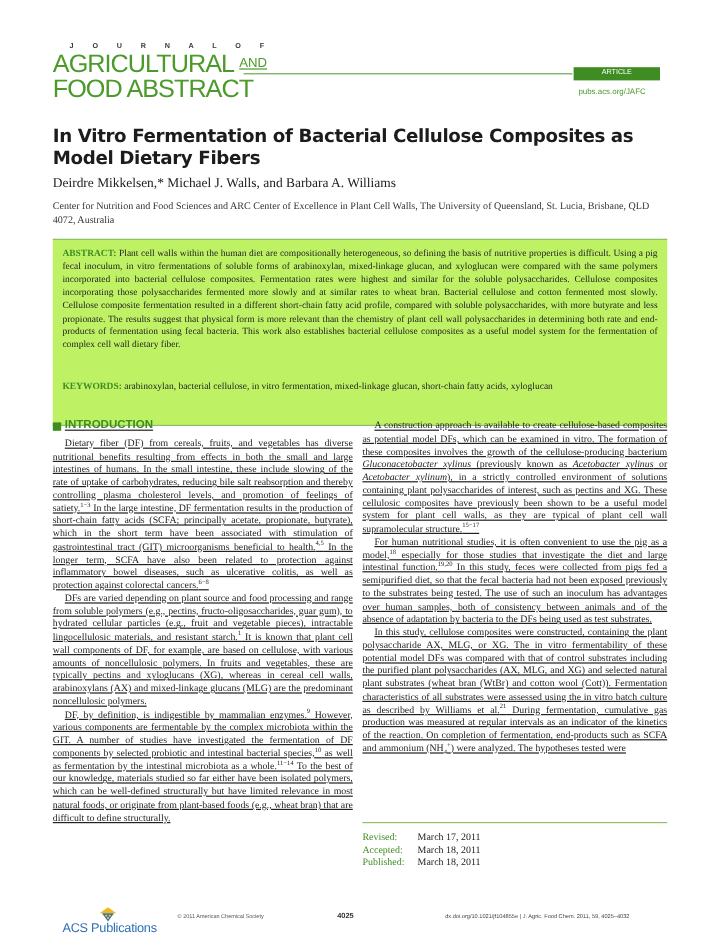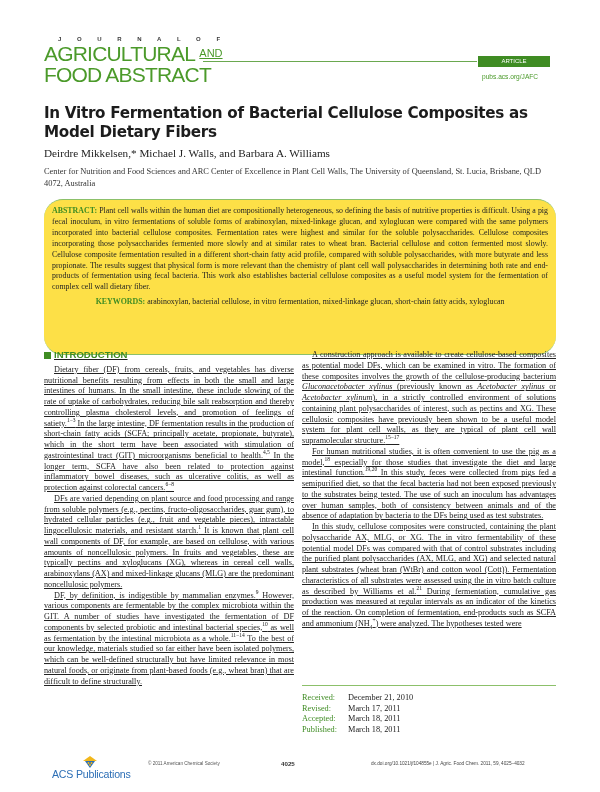--- a/index.html
+++ b/index.html
@@ -13,24 +13,24 @@
   .journal-line2 { font-size:21px; line-height:21px; letter-spacing:-0.8px; }
 
   .header-rule { position:absolute; left:203px; top:61px; width:274px; height:1px; background:#6aa84f; }
   .article-badge { position:absolute; left:478px; top:56px; width:72px; height:11px; background:#3f8c23; color:#fff; font-family:"Liberation Sans", sans-serif; font-size:6px; text-align:center; line-height:11px; }
   .journal-url { position:absolute; left:482px; top:73px; font-family:"Liberation Sans", sans-serif; font-size:6.6px; color:#4b9a2a; }
 
   .title { position:absolute; left:44px; top:104px; width:512px; font-family:"DejaVu Sans", sans-serif; font-size:15.2px; line-height:18.5px; color:#1c1c1c; letter-spacing:-0.3px; }
   .authors { position:absolute; left:44px; top:147px; font-size:11.2px; color:#222; }
   .affiliation { position:absolute; left:44px; top:166px; width:512px; font-size:8.4px; line-height:11.5px; color:#333; }
 
-  .abstract-box { position:absolute; left:44px; top:199px; width:512px; height:156px; background:#fde047; border-top:1px solid #8cc06a; border-bottom:1px solid #8cc06a; padding:6px 8px 0 8px;border-radius:19px; }
+  .abstract-box { position:absolute; left:44px; top:199px; width:512px; height:156px; background:#bef264; border-top:1px solid #8cc06a; border-bottom:1px solid #8cc06a; padding:6px 8px 0 8px; }
   .abstract-text { font-size:7.9px; line-height:10.9px; text-align:justify; color:#222; }
   .lbl-green { color:#3f8c23; font-weight:bold; }
-  .keywords { font-size:7.9px; line-height:10.9px; margin-top:4px; color:#222;text-align:center; }
+  .keywords { font-size:7.9px; line-height:10.9px; margin-top:24px; color:#222; }
 
   .col { position:absolute; width:250px; font-size:8.2px; line-height:10.75px; text-align:justify; color:#222;text-decoration:underline; }
   .col-left { left:44px; top:350px; }
   .col-right { left:302px; top:350px; width:254px; }
   .section-head { font-family:"Liberation Sans", sans-serif; font-size:9.6px; font-weight:bold; color:#3f8c23; margin-bottom:4px; display:flex; align-items:center; }
   .section-square { display:inline-block; width:7px; height:7px; background:#3f8c23; margin-right:3px; }
   .para { text-indent:10px; }
   sup { font-size:5.5px; line-height:0; }
   em { font-style:italic; }
 
@@ -85,24 +85,20 @@
 </div>
 
 <div class="col col-right">
   <p class="para"><span>A construction approach is available to create cellulose-based composites as potential model DFs, which can be examined in vitro. The formation of these composites involves the growth of the cellulose-producing bacterium </span><em>Gluconacetobacter xylinus</em><span> (previously known as </span><em>Acetobacter xylinus</em><span> or </span><em>Acetobacter xylinum</em><span>), in a strictly controlled environment of solutions containing plant polysaccharides of interest, such as pectins and XG. These cellulosic composites have previously been shown to be a useful model system for plant cell walls, as they are typical of plant cell wall supramolecular structure.</span><sup>15−17</sup></p>
   <p class="para"><span>For human nutritional studies, it is often convenient to use the pig as a model,</span><sup>18</sup><span> especially for those studies that investigate the diet and large intestinal function.</span><sup>19,20</sup><span> In this study, feces were collected from pigs fed a semipurified diet, so that the fecal bacteria had not been exposed previously to the substrates being tested. The use of such an inoculum has advantages over human samples, both of consistency between animals and of the absence of adaptation by bacteria to the DFs being used as test substrates.</span></p>
   <p class="para"><span>In this study, cellulose composites were constructed, containing the plant polysaccharide AX, MLG, or XG. The in vitro fermentability of these potential model DFs was compared with that of control substrates including the purified plant polysaccharides (AX, MLG, and XG) and selected natural plant substrates (wheat bran (WtBr) and cotton wool (Cott)). Fermentation characteristics of all substrates were assessed using the in vitro batch culture as described by Williams et al.</span><sup>21</sup><span> During fermentation, cumulative gas production was measured at regular intervals as an indicator of the kinetics of the reaction. On completion of fermentation, end-products such as SCFA and ammonium (NH</span><sub style="font-size:5.5px">4</sub><sup>+</sup><span>) were analyzed. The hypotheses tested were</span></p>
 </div>
 
 <div class="history">
   <div class="history-row">
-      <span class="history-label">Received:</span>
-      <span class="history-value">December 21, 2010</span>
-    </div>
-  <div class="history-row">
       <span class="history-label">Revised:</span>
       <span class="history-value">March 17, 2011</span>
     </div>
   <div class="history-row">
       <span class="history-label">Accepted:</span>
       <span class="history-value">March 18, 2011</span>
     </div>
   <div class="history-row">
       <span class="history-label">Published:</span>
       <span class="history-value">March 18, 2011</span>

